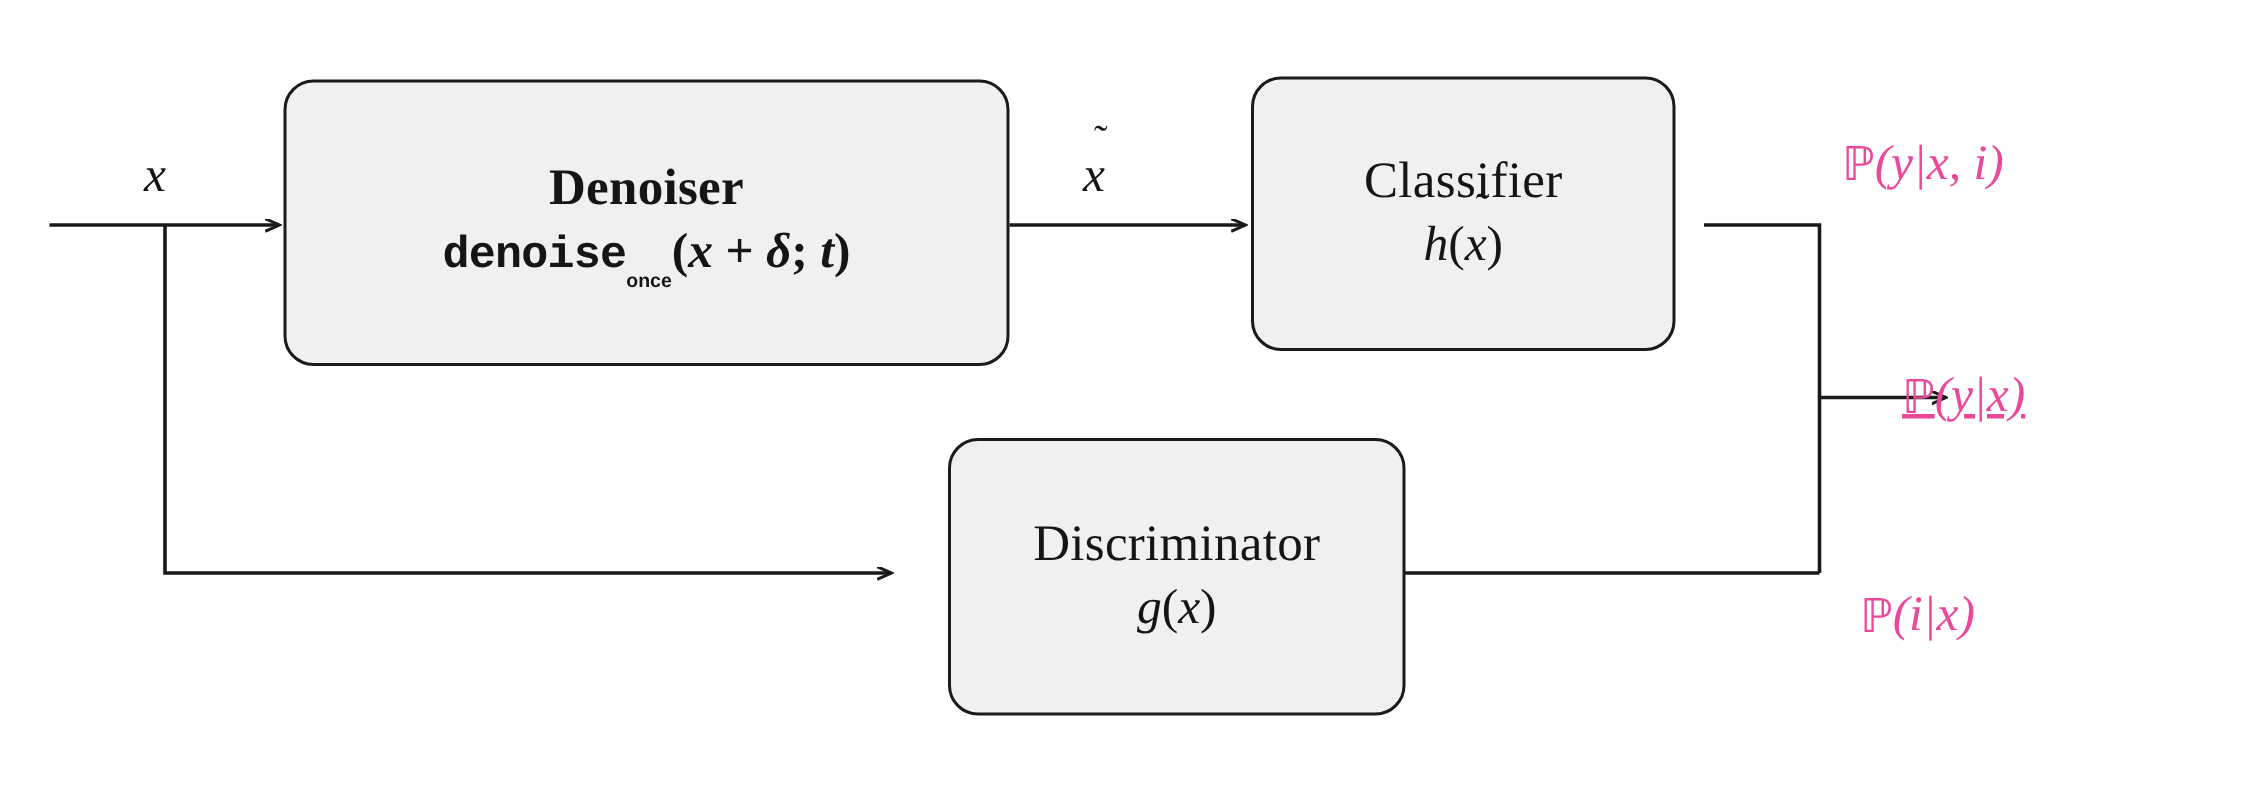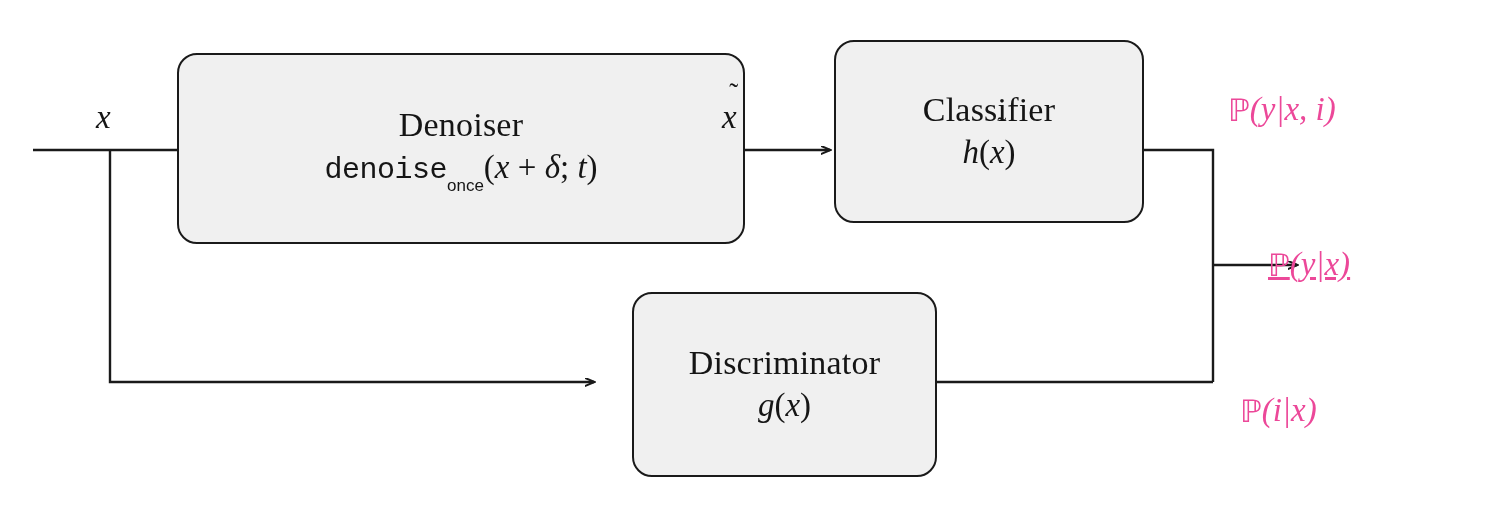--- a/index.html
+++ b/index.html
@@ -54,21 +54,21 @@
   }
   .mono {
     font-family: "Liberation Mono", monospace;
     font-style: normal;
     font-size: 30px;
     letter-spacing: -0.5px;
     margin-top: 44px;
   }
   .sub {
     font-family: "Liberation Sans", sans-serif;
-    font-size: 17px;
+    font-size: 13px;
     font-style: normal;
     vertical-align: sub;
     position: relative;
     top: 5px;
     letter-spacing: 0px;
   }
   .ital {
     font-family: "Liberation Serif", serif;
     font-style: italic;
   }
@@ -131,26 +131,26 @@
 
     <path d="M673,150 L830,150" fill="none" stroke="#1a1a1a" stroke-width="2.4" marker-end="url(#arrowhead)"></path>
 
     <path d="M1136,150 L1213,150 L1213,382" fill="none" stroke="#1a1a1a" stroke-width="2.4"></path>
 
     <path d="M903,382 L1213,382" fill="none" stroke="#1a1a1a" stroke-width="2.4"></path>
 
     <path d="M1213,265 L1297,265" fill="none" stroke="#1a1a1a" stroke-width="2.4" marker-end="url(#arrowhead)"></path>
   </svg>
 
-  <div class="node-box" style="left:177px; top:53px; width:568px; height:191px;">
+  <div class="node-box" style="left:189px; top:53px; width:484px; height:191px;font-weight:bold;">
     <div class="node-title">Denoiser</div>
     <div class="node-formula mono-mix"><span class="mono">denoise</span><span class="mono sub">once</span><span class="upr">(</span><span class="ital">x</span><span class="upr"> + </span><span class="ital">δ</span><span class="upr">; </span><span class="ital">t</span><span class="upr">)</span></div>
   </div>
 
-  <div class="node-box" style="left:834px; top:40px; width:310px; height:183px;">
+  <div class="node-box" style="left:834px; top:51px; width:283px; height:183px;">
     <div class="node-title">Classifier</div>
     <div class="node-formula"><span class="ital">h</span><span class="upr">(</span><span class="tilde-wrap"><span class="ital">x</span><span class="tilde-mark">̃</span></span><span class="upr">)</span></div>
   </div>
 
   <div class="node-box" style="left:632px; top:292px; width:305px; height:185px;">
     <div class="node-title">Discriminator</div>
     <div class="node-formula"><span class="ital">g</span><span class="upr">(</span><span class="ital">x</span><span class="upr">)</span></div>
   </div>
 
   <div class="edge-label" style="left:96px; top:99px;">x</div>

